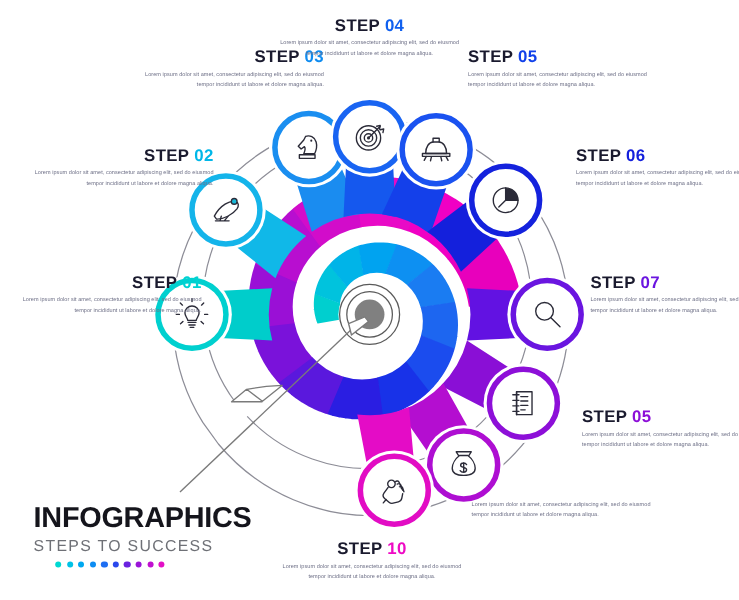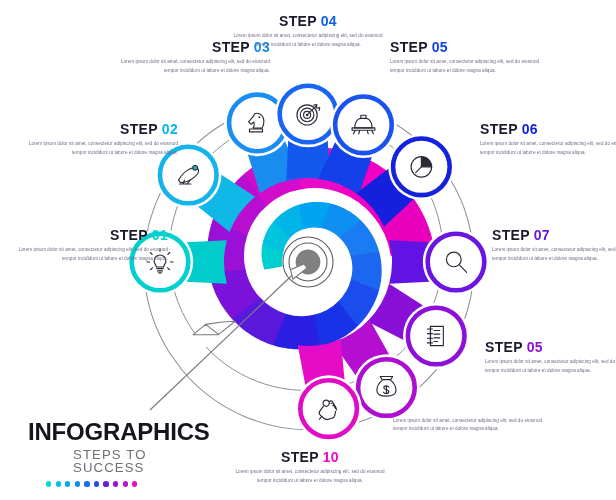--- a/index.html
+++ b/index.html
@@ -26,21 +26,21 @@
   .step-desc{
     margin-top:3px;
     font-size:4.6px;line-height:1.85;
     color:#6d6f86;
     letter-spacing:.05px;
   }
 
   
   #logo{position:absolute;left:28px;top:420px;width:180px;}
   #logo .t1{font-size:24px;font-weight:bold;color:#15151c;letter-spacing:-.2px;line-height:1;}
-  #logo .t2{font-size:13.2px;color:#6e7076;letter-spacing:1.1px;line-height:1;margin-top:4px;margin-left:45px;}
+  #logo .t2{font-size:13.2px;color:#6e7076;letter-spacing:1.1px;line-height:1;margin-top:4px;}
   #logo .dots{margin-top:7px;display:flex;gap:4.4px;padding-left:18px;}
   #logo .dots i{display:block;width:5.2px;height:5.2px;border-radius:50%;}
   svg{display:block;}
 </style>
 </head>
 <body>
 
 <div id="stage">
 
   <svg id="graphic" width="616" height="500" viewBox="0 0 616 500">

